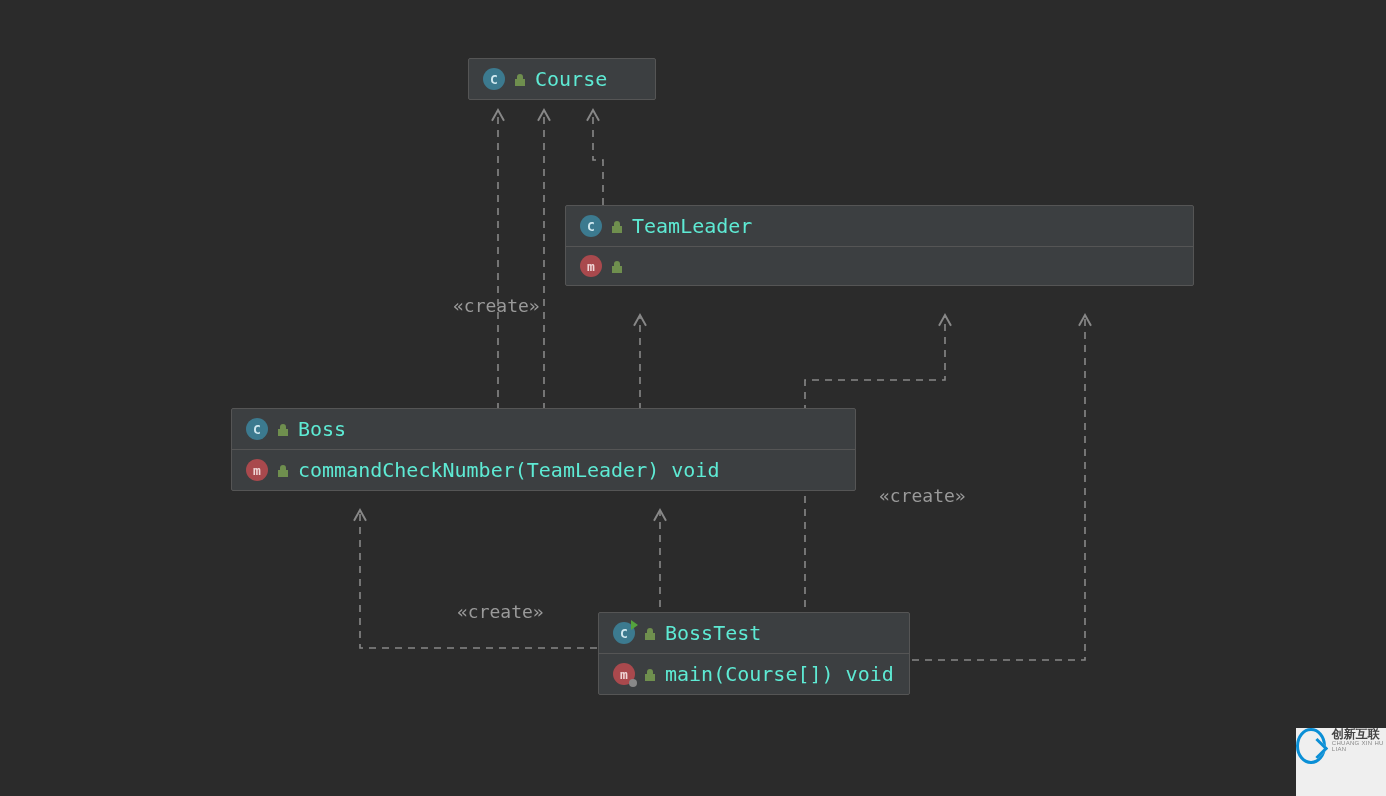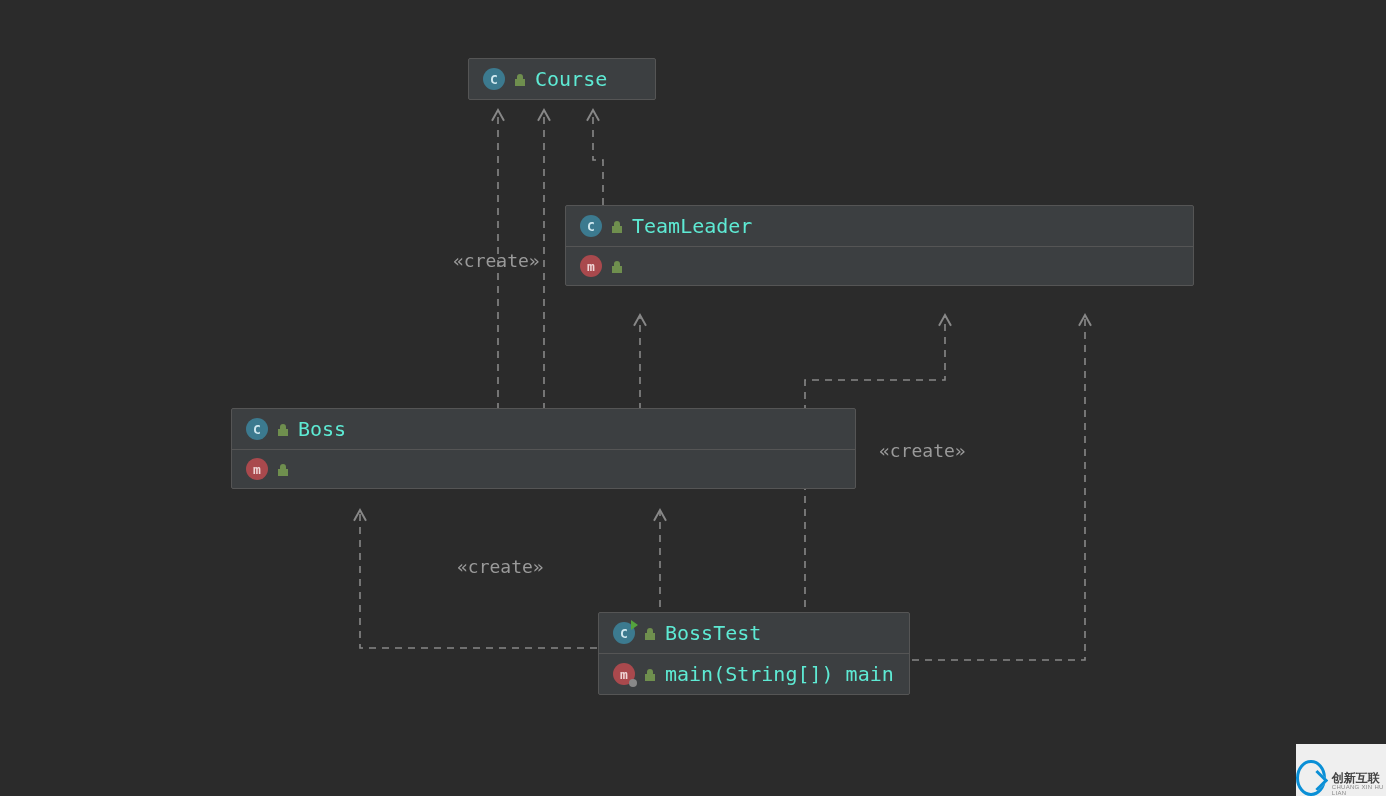--- a/index.html
+++ b/index.html
@@ -75,30 +75,31 @@
   svg.connectors {
     position: absolute;
     inset: 0;
     pointer-events: none;
   }
   .edge-label {
     position: absolute;
     color: #9a9a9a;
     font-size: 18px;
     font-family: inherit;
+    margin-top: 45px;
   }
   .watermark {
     position: absolute;
     right: 0;
     bottom: 0;
     width: 90px;
-    height: 52px;
+    height: 68px;
     background: #efefef;
     display: flex;
-    align-items: flex-end;
+    align-items: flex-start;
     justify-content: center;
     gap: 6px;
     font-family: sans-serif;
   }
   .watermark .wm-logo {
     width: 36px;
     height: 36px;
     border: 3px solid #0a8fd6;
     border-radius: 50%;
     position: relative;
@@ -203,20 +204,21 @@
       </span>
       <span class="txt">Boss</span>
     </div>
     <div class="uml-row">
       <span class="icon-circle icon-m">m</span>
       <span class="lock-icon">
         <svg viewBox="0 0 14 14">
             <path d="M4 6 V4 a3 3 0 0 1 6 0 V6 M2 6 h10 v7 h-10 z" fill="#6f8f4e"></path>
           </svg>
       </span>
+      <span class="txt">commandCheckNumber(TeamLeader) void</span>
     </div>
   </div>
 
   <div class="uml-box" style="left:598px; top:612px; width:312px;">
     <div class="uml-header">
       <span class="icon-circle icon-c">C<span class="run-tri"></span></span>
       <span class="lock-icon">
         <svg viewBox="0 0 14 14">
             <path d="M4 6 V4 a3 3 0 0 1 6 0 V6 M2 6 h10 v7 h-10 z" fill="#6f8f4e"></path>
           </svg>
@@ -225,21 +227,21 @@
     </div>
     <div class="uml-row">
       <span class="icon-circle icon-m" style="position:relative;">m
         <span style="position:absolute;bottom:-2px;right:-2px;width:8px;height:8px;border-radius:50%;background:#888;"></span>
       </span>
       <span class="lock-icon">
         <svg viewBox="0 0 14 14">
             <path d="M4 6 V4 a3 3 0 0 1 6 0 V6 M2 6 h10 v7 h-10 z" fill="#6f8f4e"></path>
           </svg>
       </span>
-      <span class="txt">main(String[]) main</span>
+      <span class="txt">main(Course[]) void</span>
     </div>
   </div>
 
   <div class="watermark">
     <div class="wm-logo"></div>
     <div>
       <div class="wm-text">创新互联</div>
       <div class="wm-sub">CHUANG XIN HU LIAN</div>
     </div>
   </div>

